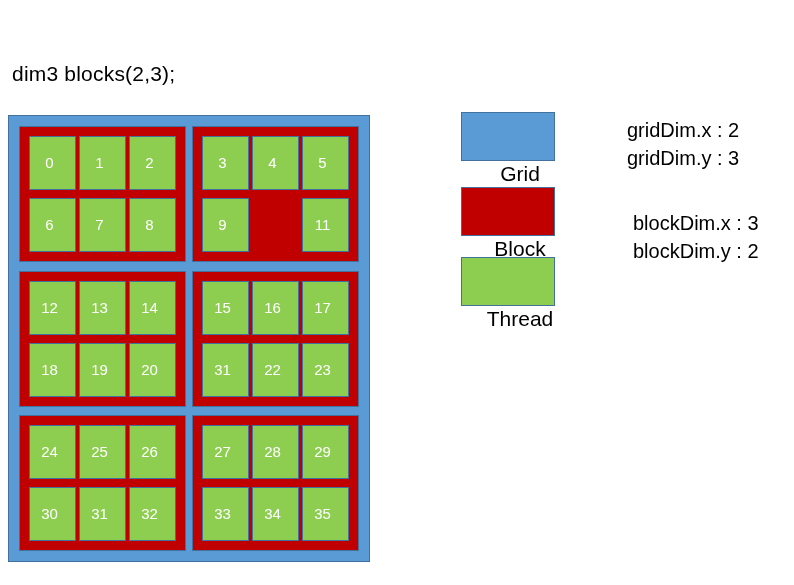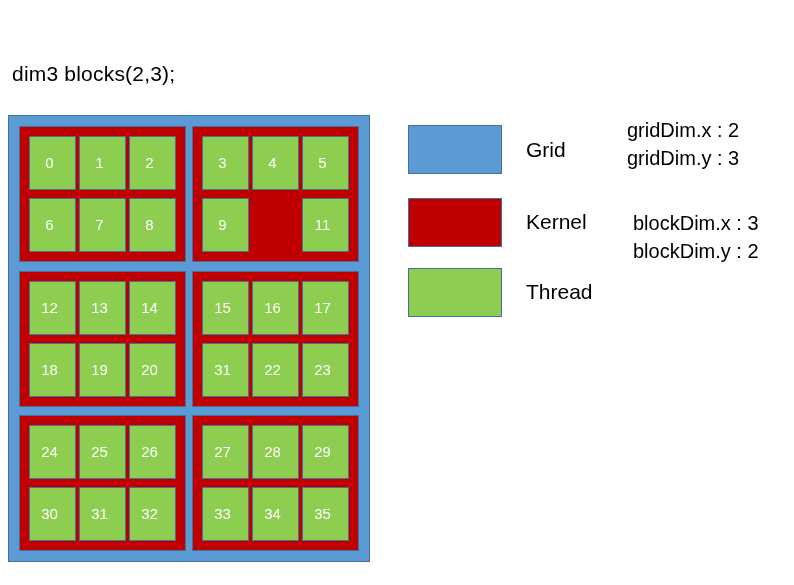--- a/index.html
+++ b/index.html
@@ -93,21 +93,21 @@
 
   
   #legend {
     position: absolute;
     left: 408px;
     top: 112px;
     width: 200px;
   }
   .legend-item {
     display: flex;
-    flex-direction: row;
+    flex-direction: column;
     align-items: center;
   }
   .legend-item.grid-item  { height: 75px; }
   .legend-item.block-item { height: 70px; }
   .legend-item.thread-item{ height: 70px; }
   .legend-swatch {
     width: 94px;
     height: 49px;
     border: 1px solid #41719C;
     box-sizing: border-box;
@@ -300,21 +300,21 @@
     </div>
   </div>
 
 <div id="legend">
   <div class="legend-item grid-item">
     <div class="legend-swatch grid-swatch"></div>
     <div class="legend-label">Grid</div>
   </div>
   <div class="legend-item block-item">
     <div class="legend-swatch block-swatch"></div>
-    <div class="legend-label">Kernel</div>
+    <div class="legend-label">Block</div>
   </div>
   <div class="legend-item thread-item">
     <div class="legend-swatch thread-swatch"></div>
     <div class="legend-label">Thread</div>
   </div>
 </div>
 
 <div id="dims">
   <div class="dim-group grid-dims">
     <span class="dim-line">gridDim.x : 2</span>

